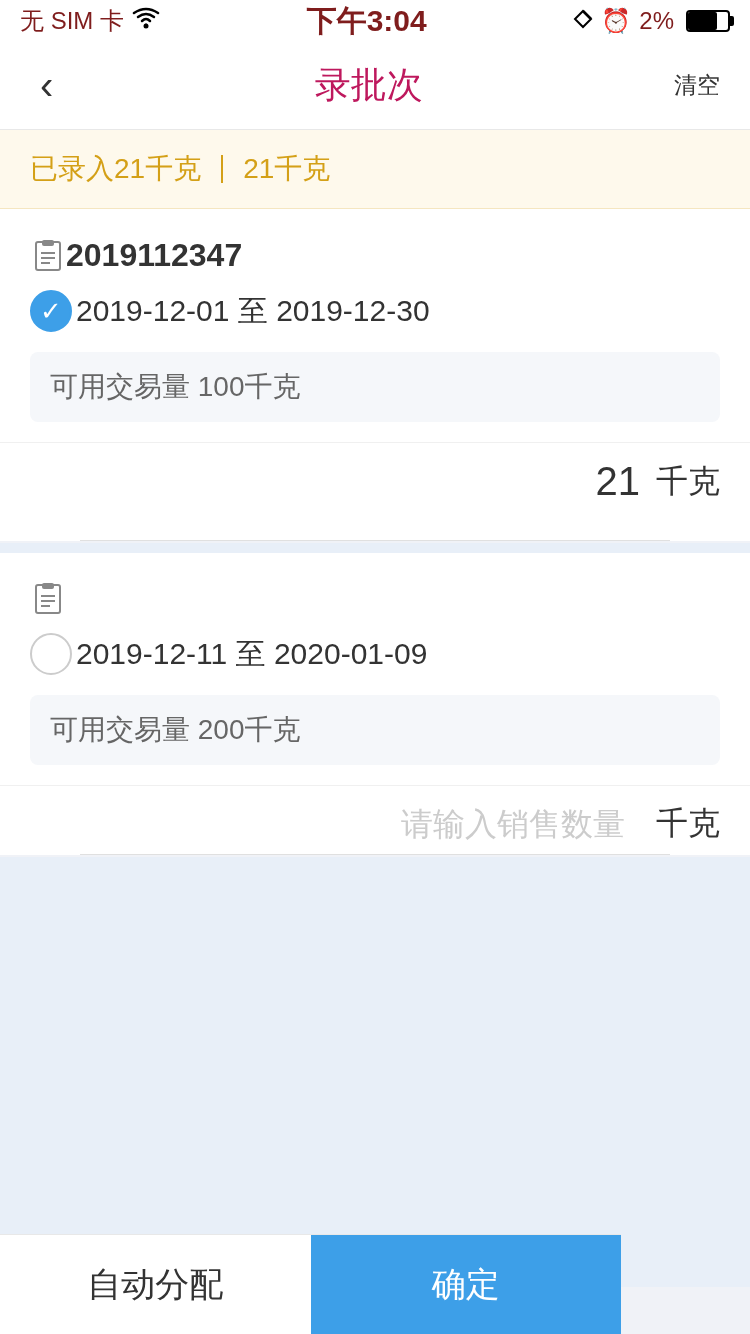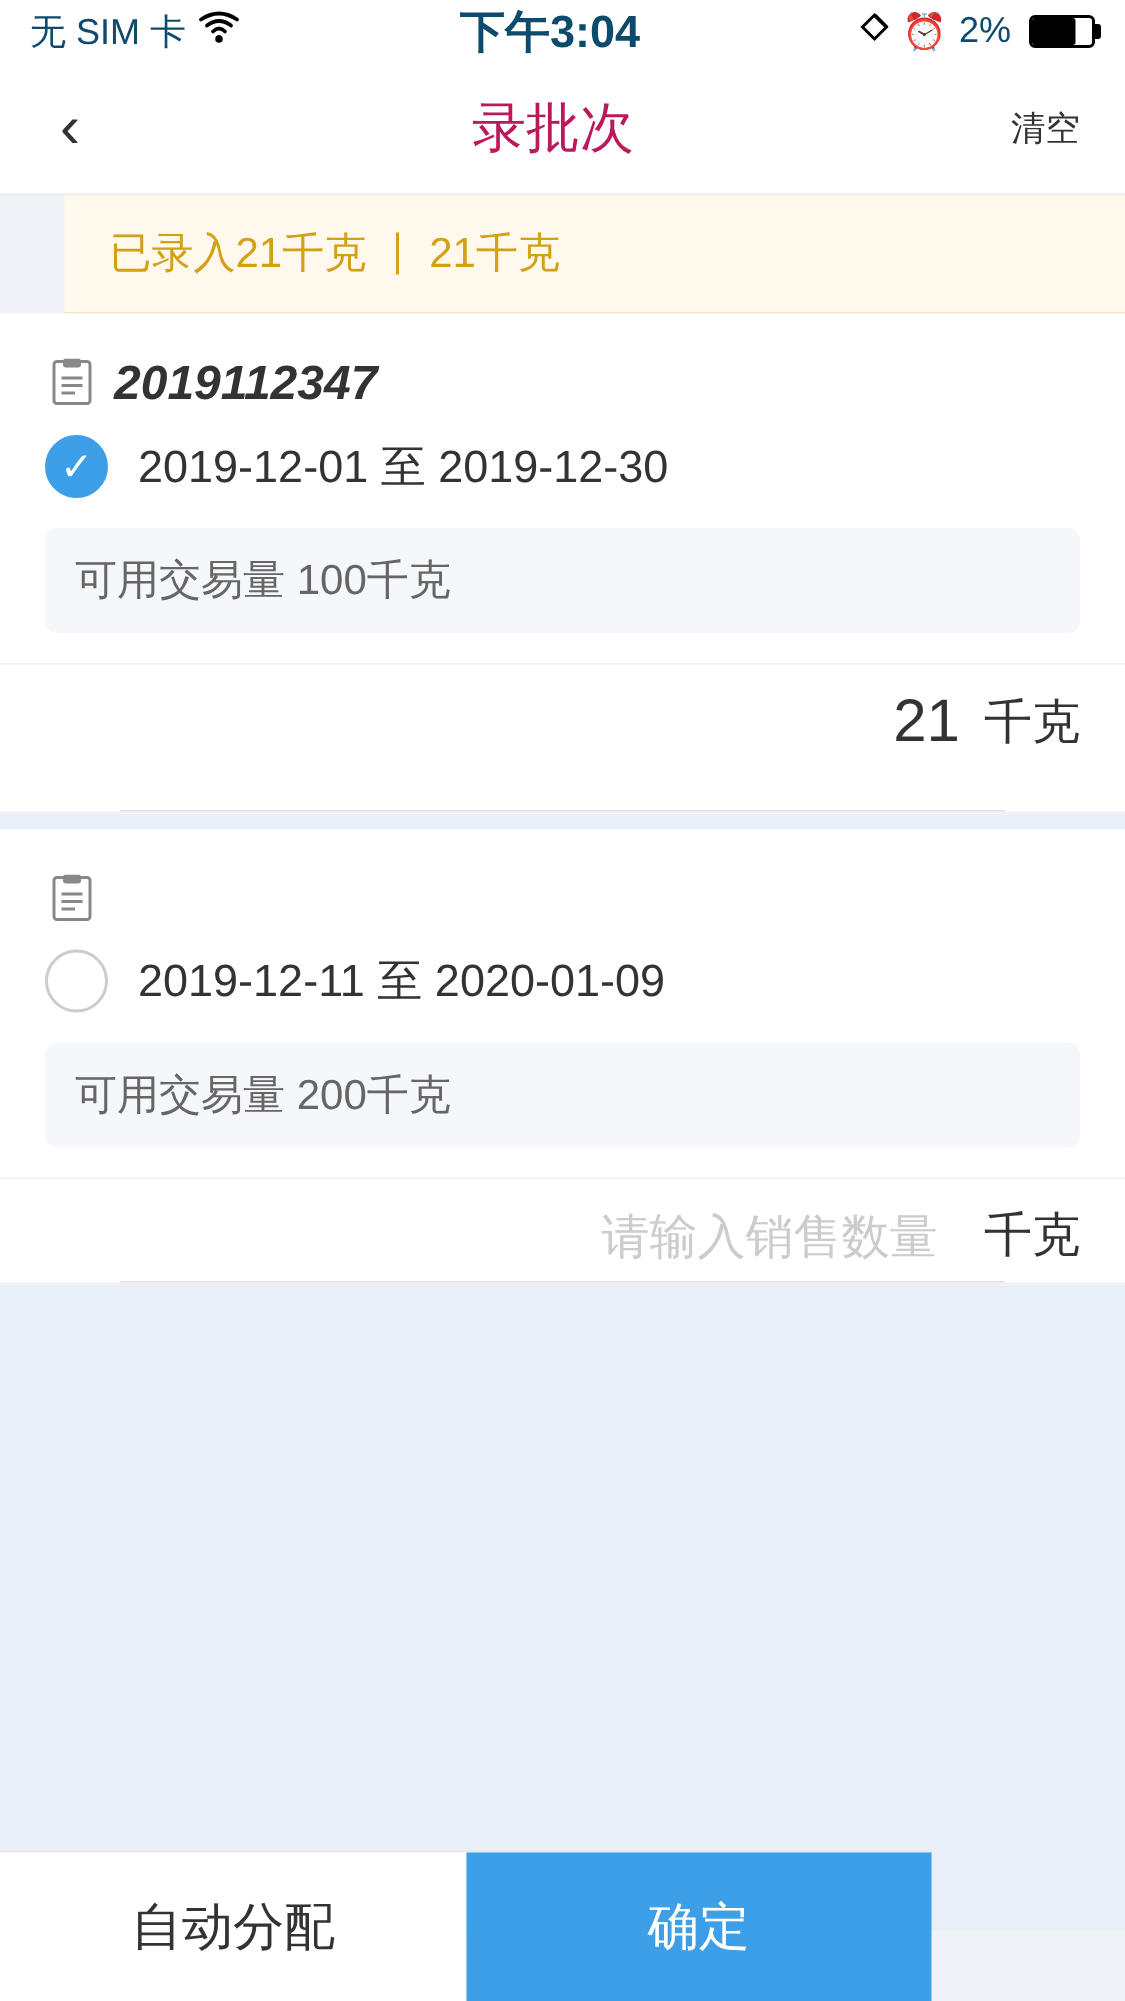--- a/index.html
+++ b/index.html
@@ -15,21 +15,21 @@
 
     
     .status-bar {
       height: 42px;
       background: #fff;
       display: flex;
       align-items: center;
       justify-content: space-between;
       padding: 0 20px;
       font-size: 24px;
-      color: #0c4a6e;
+      color: #7f1d1d;
     }
     .status-bar-left {
       display: flex;
       align-items: center;
       gap: 8px;
     }
     .status-bar-center {
       font-size: 30px;
       font-weight: 600;
     }
@@ -94,21 +94,20 @@
     }
 
     
     .info-banner {
       background: #fef9ec;
       padding: 20px 30px;
       display: flex;
       align-items: center;
       gap: 20px;
       border-bottom: 1px solid #f5e6c0;
-      margin-left: 43px;
     }
     .info-banner-text {
       font-size: 28px;
       color: #d4a017;
     }
     .info-banner-divider {
       width: 2px;
       height: 28px;
       background: #d4a017;
     }
@@ -116,42 +115,41 @@
     
     .card {
       background: #fff;
       margin-bottom: 2px;
     }
     .card-inner {
       padding: 28px 30px 0 30px;
     }
     .batch-header {
       display: flex;
-      gap: 10px;
+      align-items: center;
       margin-bottom: 16px;
-      font-style: italic;
     }
     .batch-icon {
       width: 36px;
       height: 36px;
       display: flex;
       align-items: center;
       justify-content: center;
       color: #666;
       font-size: 30px;
     }
     .batch-number {
       font-size: 32px;
       font-weight: 600;
       color: #333;
     }
     .batch-date-row {
       display: flex;
       align-items: center;
-      gap: 20px;
+      gap: 4px;
       margin-bottom: 20px;
     }
     .radio-btn {
       width: 42px;
       height: 42px;
       border-radius: 50%;
       border: 2px solid #ccc;
       display: flex;
       align-items: center;
       justify-content: center;

